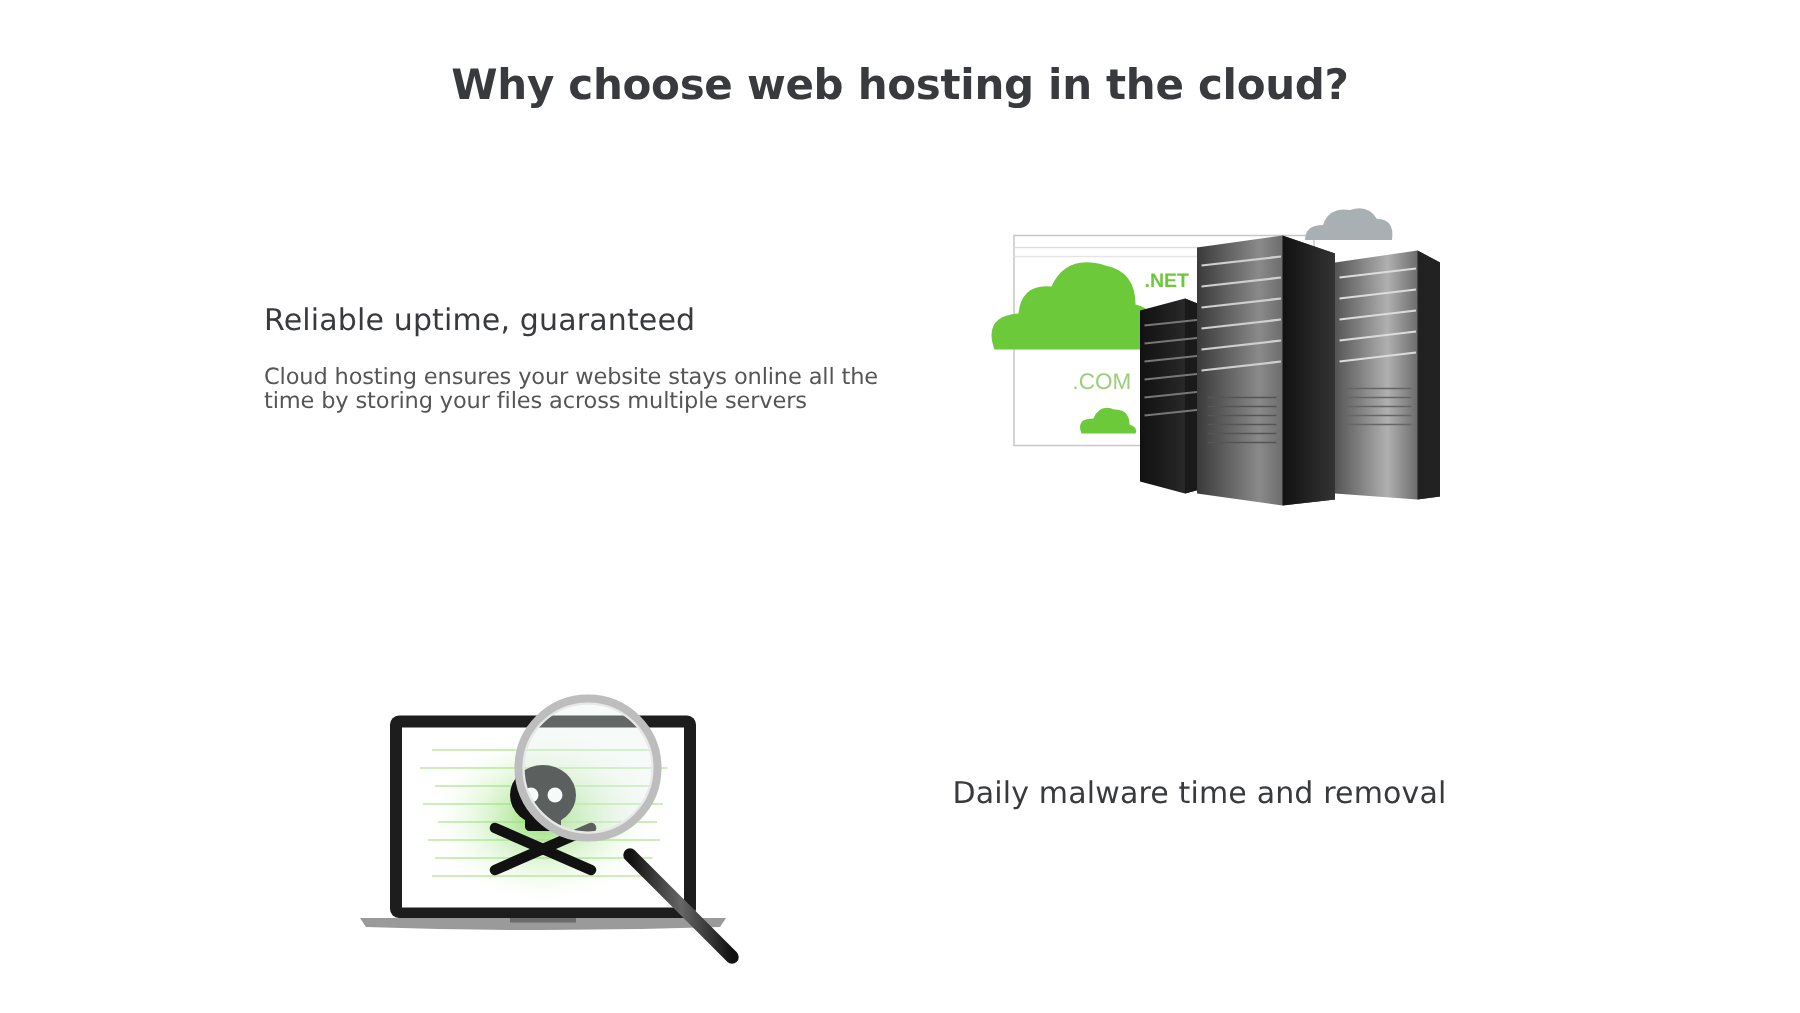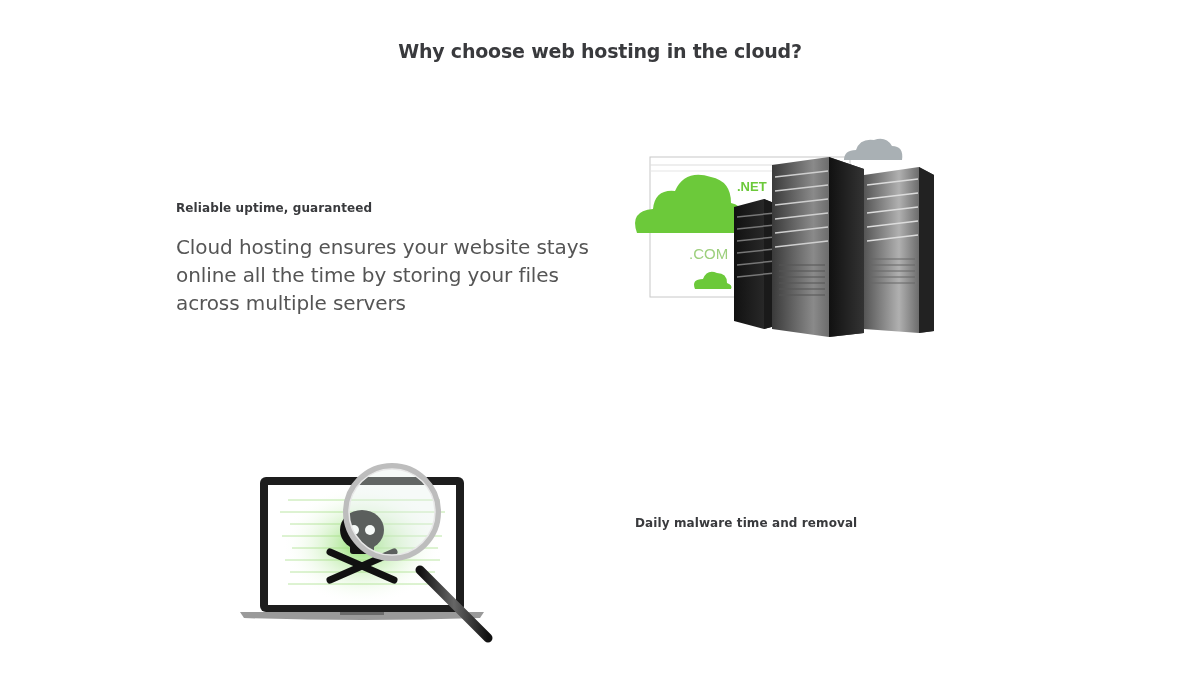--- a/index.html
+++ b/index.html
@@ -1,37 +1,37 @@
 <!DOCTYPE html>
 <html><head>
   <meta charset="utf-8">
   <style>
     * { box-sizing: border-box; margin: 0; padding: 0; }
     html, body { width: 1200px; height: 675px; background: #ffffff; overflow: hidden; }
     body { font-family: "DejaVu Sans", "Liberation Sans", sans-serif; color: #333333; position: relative; }
 
     .page-title {
       position: absolute; top: 40px; left: 0; width: 1200px; text-align: center;
-      font-size: 19px; font-weight: bold; color: #393a3d; letter-spacing: -0.2px;
+      font-size: 28px; font-weight: bold; color: #393a3d; letter-spacing: -0.2px;
     }
 
     .feature { position: absolute; }
     .feature h3 {
-      font-size: 12px; font-weight: bold; color: #393a3d; letter-spacing: 0.1px;
+      font-size: 20px; font-weight: normal; color: #393a3d; letter-spacing: 0.1px;
       margin-bottom: 18px;
     }
     .feature p {
-      font-size: 20px; line-height: 28px; color: #555555; letter-spacing: -0.1px;
+      font-size: 15px; line-height: 16px; color: #555555; letter-spacing: -0.1px;
     }
 
     .feature-uptime { top: 201px; left: 176px; width: 440px; }
     .feature-malware { top: 516px; left: 635px; width: 440px; }
 
     .illustration { position: absolute; }
-    .illus-servers { top: 125px; left: 629px; width: 320px; height: 215px; }
+    .illus-servers { top: 125px; left: 655px; width: 320px; height: 215px; }
     .illus-malware { top: 460px; left: 230px; width: 280px; height: 190px; }
   </style>
 </head>
 <body>
 
 <h1 class="page-title">Why choose web hosting in the cloud?</h1>
 
 <section class="feature feature-uptime">
   <h3>Reliable uptime, guaranteed</h3>
   <p>Cloud hosting ensures your website stays online all the time by storing your files across multiple servers</p>

